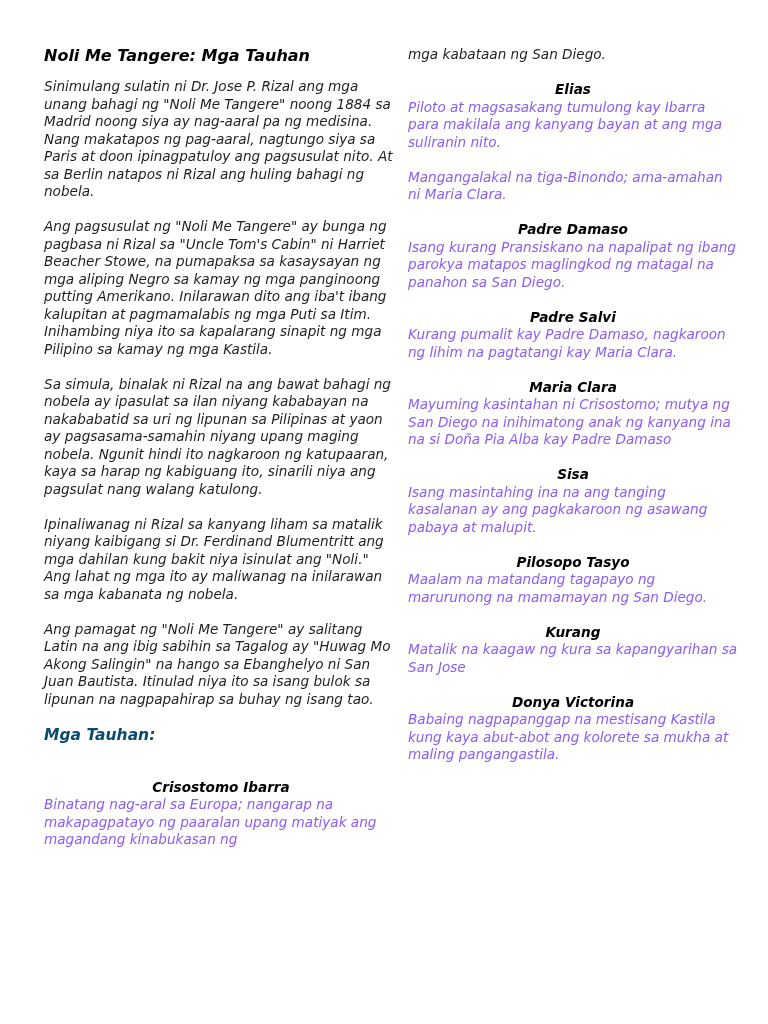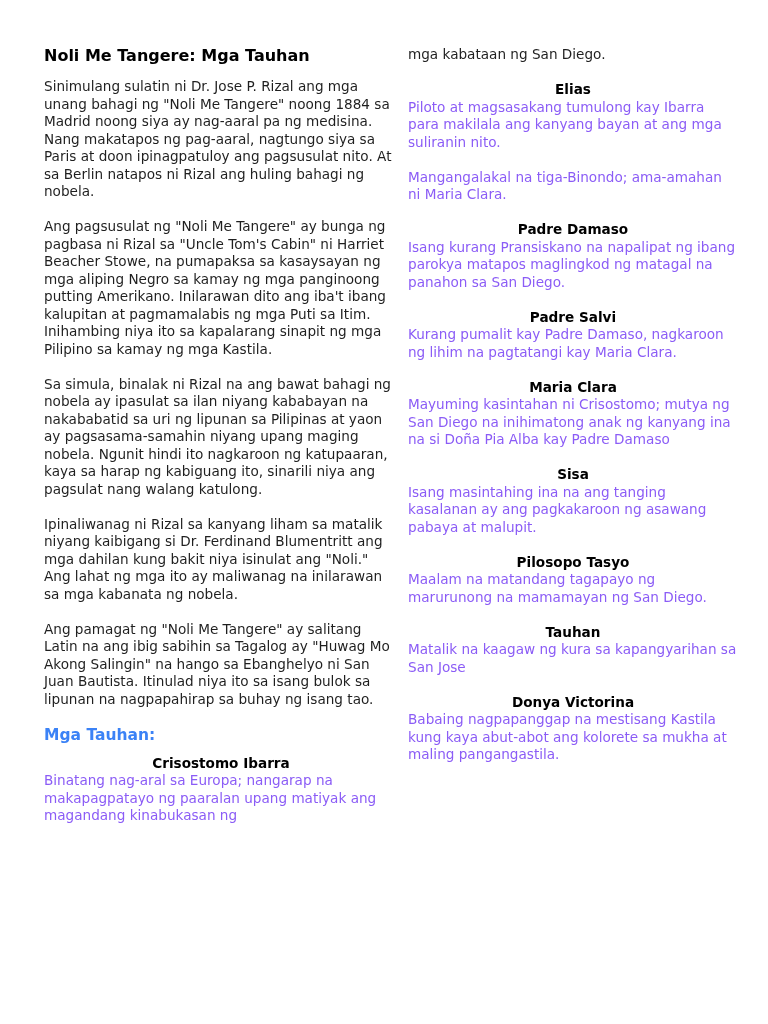--- a/index.html
+++ b/index.html
@@ -17,20 +17,21 @@
     color: #1f1f1f;
     -webkit-font-smoothing: antialiased;
   }
   .page {
     display: flex;
     padding: 46px 28px 0 44px;
     box-sizing: border-box;
     width: 696px;
     height: 1024px;
     background: #ffffff;
+    font-style: italic;
   }
   .col-left {
     width: 354px;
     flex: 0 0 354px;
     margin-right: 10px;
   }
   .col-right {
     width: 330px;
     flex: 0 0 330px;
   }
@@ -41,22 +42,22 @@
     color: #000000;
     margin: 0 0 12px 0;
   }
   .para {
     margin: 0 0 17.5px 0;
   }
   .section-heading {
     font-size: 15.5px;
     line-height: 19px;
     font-weight: bold;
-    color: #3b82f6;
-    margin: 0 0 10px 0;
+    color: #0c4a6e;
+    margin: 0 0 34px 0;
   }
   .char-block {
     margin: 0 0 17.5px 0;
   }
   .char-name {
     font-weight: bold;
     color: #000000;
     text-align: center;
   }
   .char-desc {
@@ -120,21 +121,21 @@
       <div class="char-desc">Isang masintahing ina na ang tanging kasalanan ay ang pagkakaroon ng asawang pabaya at malupit.</div>
     </div>
 
     <div class="char-block">
       <div class="char-name">Pilosopo Tasyo</div>
       <div class="char-desc">Maalam na matandang tagapayo ng marurunong na mamamayan ng San Diego.</div>
     </div>
 
 
     <div class="char-block">
-      <div class="char-name">Tauhan</div>
+      <div class="char-name">Kurang</div>
       <div class="char-desc">Matalik na kaagaw ng kura sa kapangyarihan sa San Jose</div>
     </div>
 
     <div class="char-block">
       <div class="char-name">Donya Victorina</div>
       <div class="char-desc">Babaing nagpapanggap na mestisang Kastila kung kaya abut-abot ang kolorete sa mukha at maling pangangastila.</div>
     </div>
   </div>
 
 </div>

